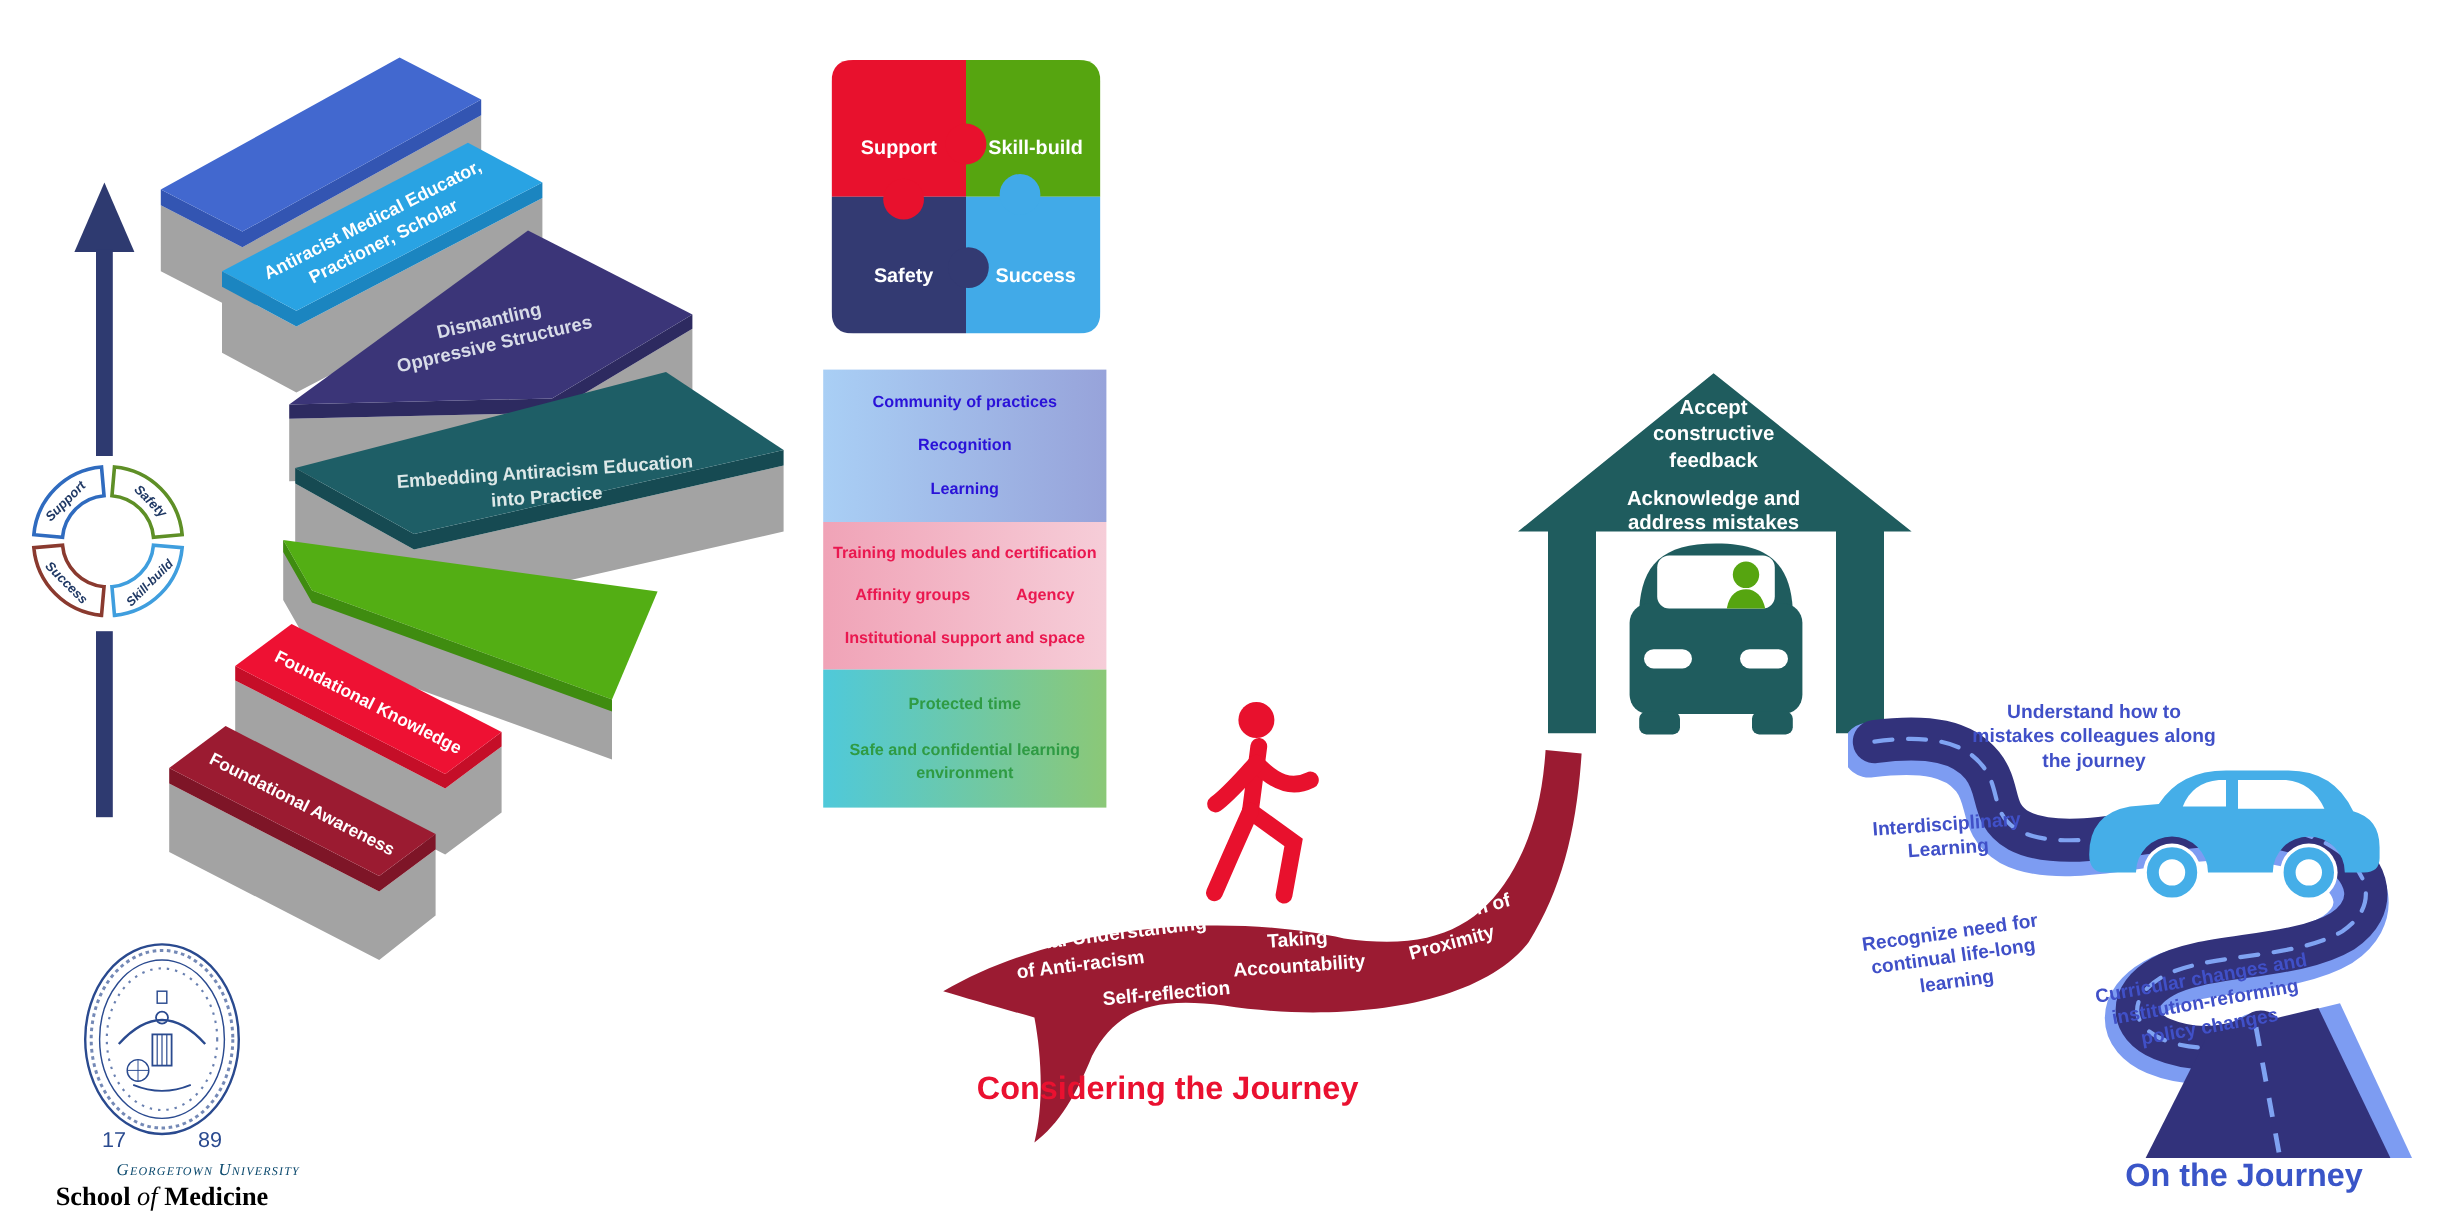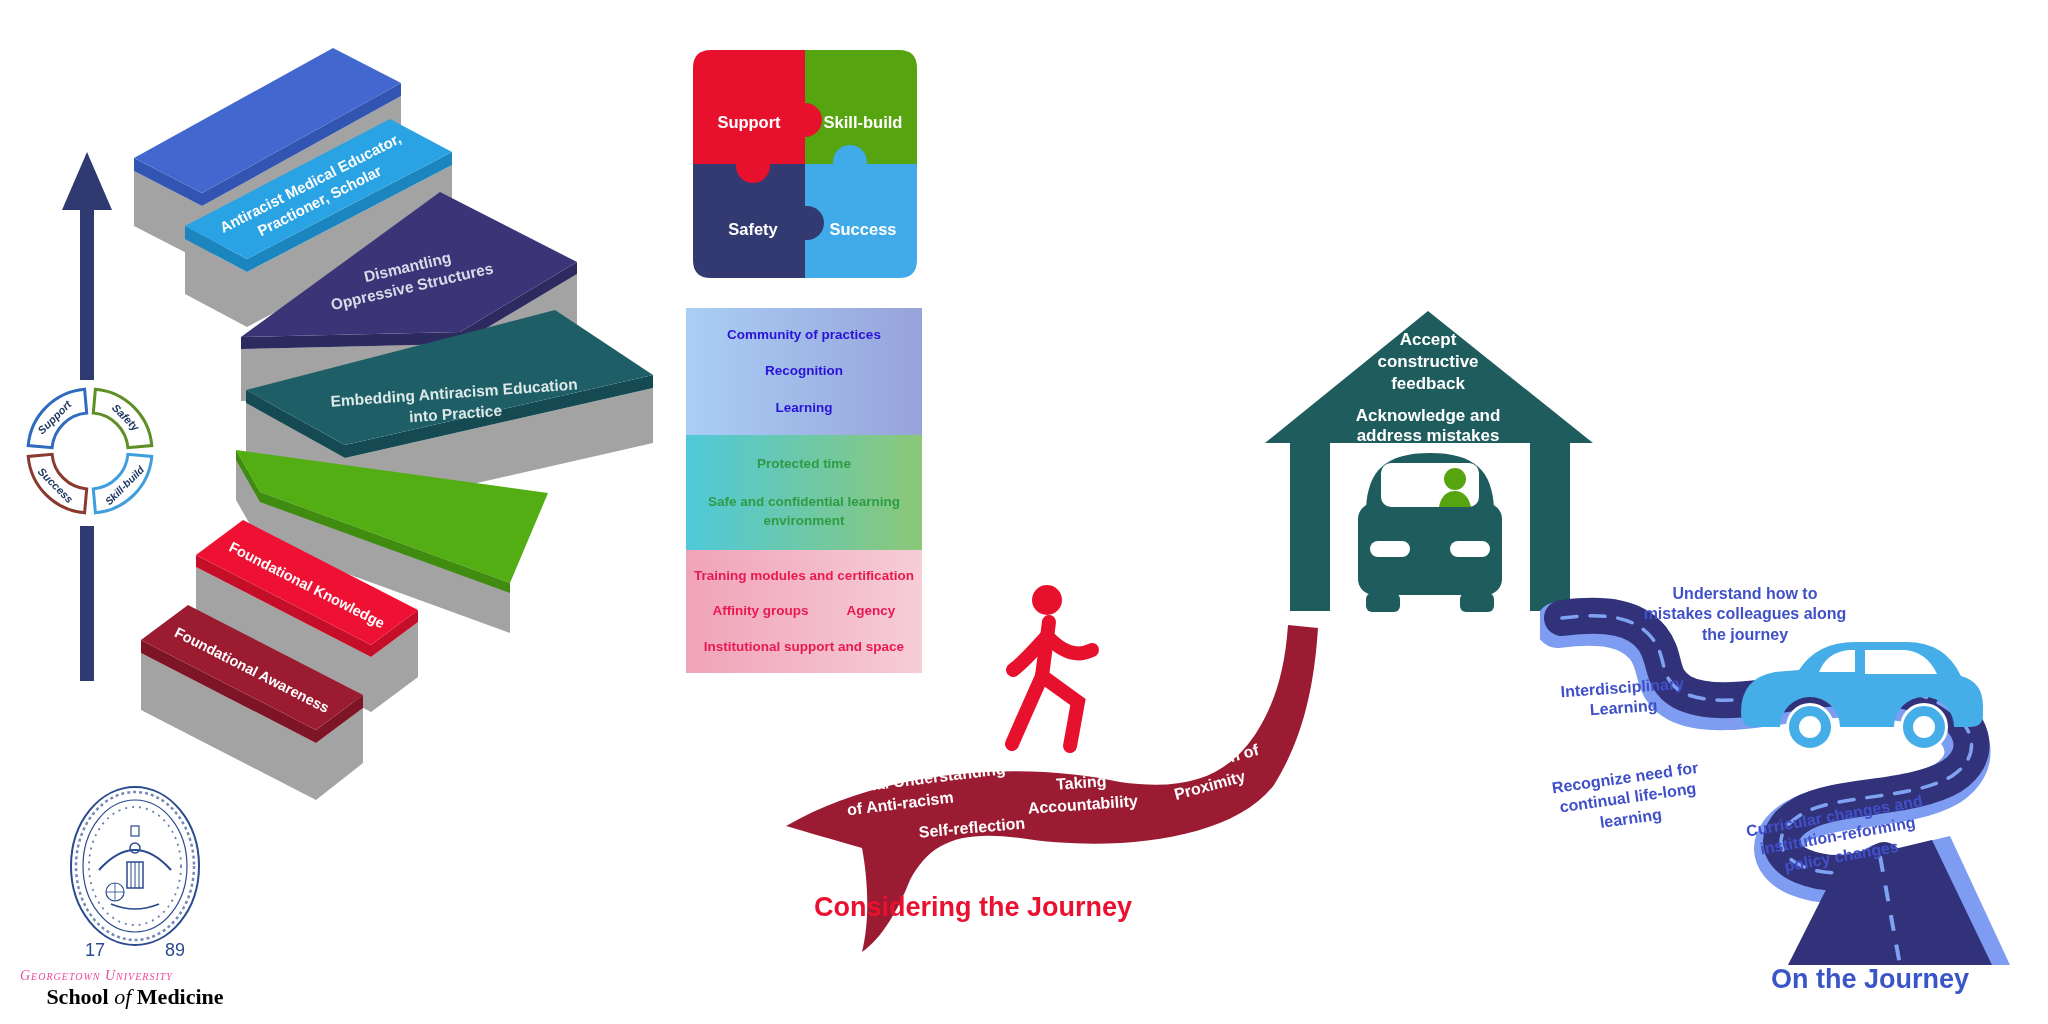--- a/index.html
+++ b/index.html
@@ -12,21 +12,21 @@
            font-weight:bold;font-size:13.5px;line-height:1.35;}
   .res-sec.community{height:127px;background:linear-gradient(90deg,#a9cff5,#97a3da);color:#2a12d8;}
   .res-sec.environment{height:115px;background:linear-gradient(90deg,#4fc9da,#8bc877);color:#2f9b44;}
   .res-sec.structural{height:123px;background:linear-gradient(90deg,#f0a3b7,#f6cdd8);color:#ea1850;}
   .res-row{display:flex;gap:38px;justify-content:center;}
   .res-item{padding:0 8px;}
   
   .jlabel{color:#4050c8;font-weight:bold;font-size:16px;line-height:1.28;text-align:center;}
   .jtitle{font-weight:bold;font-size:27px;text-align:center;white-space:nowrap;}
   .gt-univ{font-family:"Liberation Serif", serif;font-style:italic;font-variant:small-caps;
-           font-size:14px;letter-spacing:1px;color:#ec4899;text-align:left;}
+           font-size:14px;letter-spacing:1px;color:#0c4a6e;text-align:right;}
   .gt-som{font-family:"Liberation Serif", serif;font-weight:bold;font-size:22px;color:#000000;text-align:center;}
   .gt-som .of{font-style:italic;font-weight:normal;}
   svg text{font-family:"Liberation Sans", sans-serif;}
 </style>
 </head>
 <body>
 
 <div class="canvas">
 
   <svg class="abs" style="left:58px;top:148px;" width="62" height="545" viewBox="0 0 62 545">
@@ -127,31 +127,31 @@
     <text x="60" y="185" font-size="16.5" font-weight="bold" fill="#ffffff" text-anchor="middle">Safety</text>
     <text x="170" y="185" font-size="16.5" font-weight="bold" fill="#ffffff" text-anchor="middle">Success</text>
   </svg>
 
   <div class="abs resbox" style="left:686px;top:308px;">
     <div class="res-sec community">
       <div class="res-item">Community of practices</div>
       <div class="res-item">Recognition</div>
       <div class="res-item">Learning</div>
     </div>
-    <div class="res-sec environment">
-      <div class="res-item">Protected time</div>
-      <div class="res-item" style="max-width:210px;">Safe and confidential learning environment</div>
-    </div>
     <div class="res-sec structural">
       <div class="res-item">Training modules and certification</div>
       <div class="res-row">
         <span>Affinity groups</span>
         <span>Agency</span>
       </div>
       <div class="res-item">Institutional support and space</div>
+    </div>
+    <div class="res-sec environment">
+      <div class="res-item">Protected time</div>
+      <div class="res-item" style="max-width:210px;">Safe and confidential learning environment</div>
     </div>
   </div>
 
   <svg class="abs" style="left:770px;top:580px;" width="580" height="400" viewBox="0 0 580 400">
     <path d="M16,246 C120,186 260,182 350,202 C420,212 460,195 488,150
              C505,122 515,90 518,45 L548,48
              C544,110 532,160 504,205 C460,262 340,272 250,258
              C190,250 160,262 140,300 C128,330 112,358 92,372
              C100,340 98,300 92,268 C64,260 36,252 16,246 Z" fill="#9b1b32"></path>
     <g transform="rotate(-7 129 213)">

